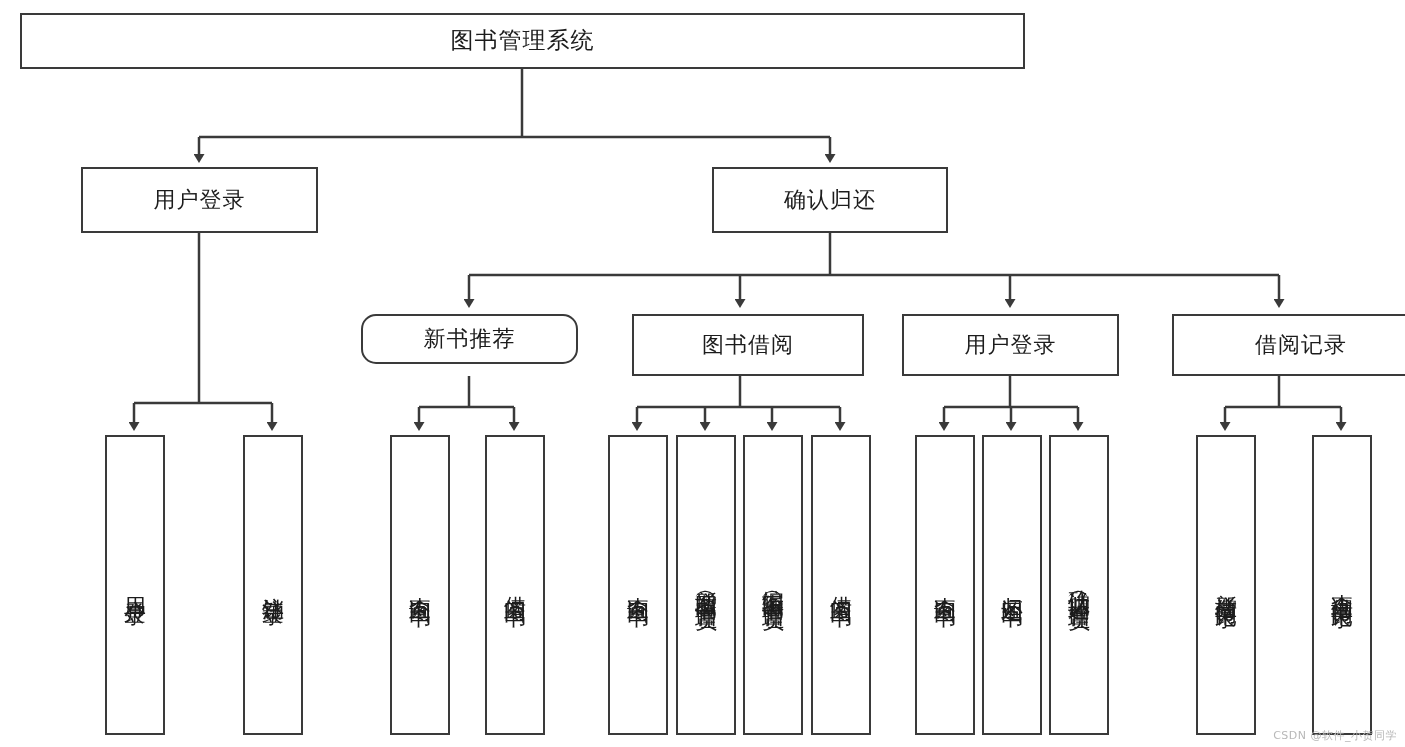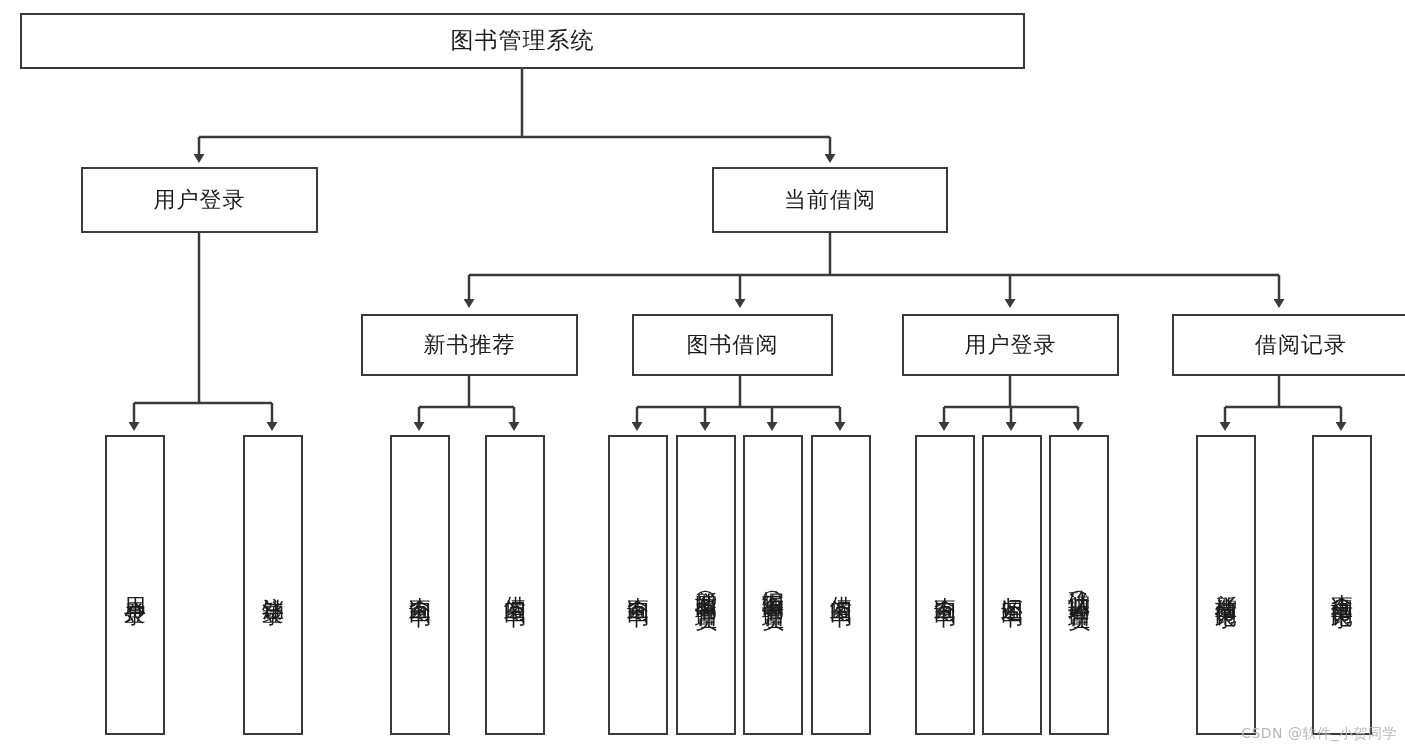--- a/index.html
+++ b/index.html
@@ -58,21 +58,21 @@
   .node.v .vlabel {
     display: block;
     writing-mode: vertical-rl;
     text-orientation: upright;
     white-space: nowrap;
   }
   .watermark {
     position: absolute;
     right: 8px;
     bottom: 4px;
-    font-size: 14px;
+    font-size: 11px;
     color: #b8b8b8;
     letter-spacing: 0.5px;
     white-space: nowrap;
     font-family: "DejaVu Sans", "Liberation Sans", sans-serif;
   }
 </style>
 </head>
 <body>
 
 <div id="diagram-root">
@@ -128,27 +128,27 @@
   </svg>
 
   <div class="node h root" style="left:20px; top:13px; width:1005px; height:56px;">
     <span>图书管理系统</span>
   </div>
 
   <div class="node h" style="left:81px; top:167px; width:237px; height:66px;">
     <span>用户登录</span>
   </div>
   <div class="node h" style="left:712px; top:167px; width:236px; height:66px;">
-    <span>当前借阅</span>
-  </div>
-
-  <div class="node h" style="left:361px; top:314px; width:217px; height:62px;">
+    <span>确认归还</span>
+  </div>
+
+  <div class="node h" style="left:361px; top:314px; width:217px; height:50px;border-radius:15px;">
     <span>新书推荐</span>
   </div>
-  <div class="node h" style="left:632px; top:314px; width:201px; height:62px;">
+  <div class="node h" style="left:632px; top:314px; width:232px; height:62px;">
     <span>图书借阅</span>
   </div>
   <div class="node h" style="left:902px; top:314px; width:217px; height:62px;">
     <span>用户登录</span>
   </div>
   <div class="node h" style="left:1172px; top:314px; width:258px; height:62px;">
     <span>借阅记录</span>
   </div>
 
   <div class="node v" style="left:105px; top:435px; width:60px; height:300px;">

